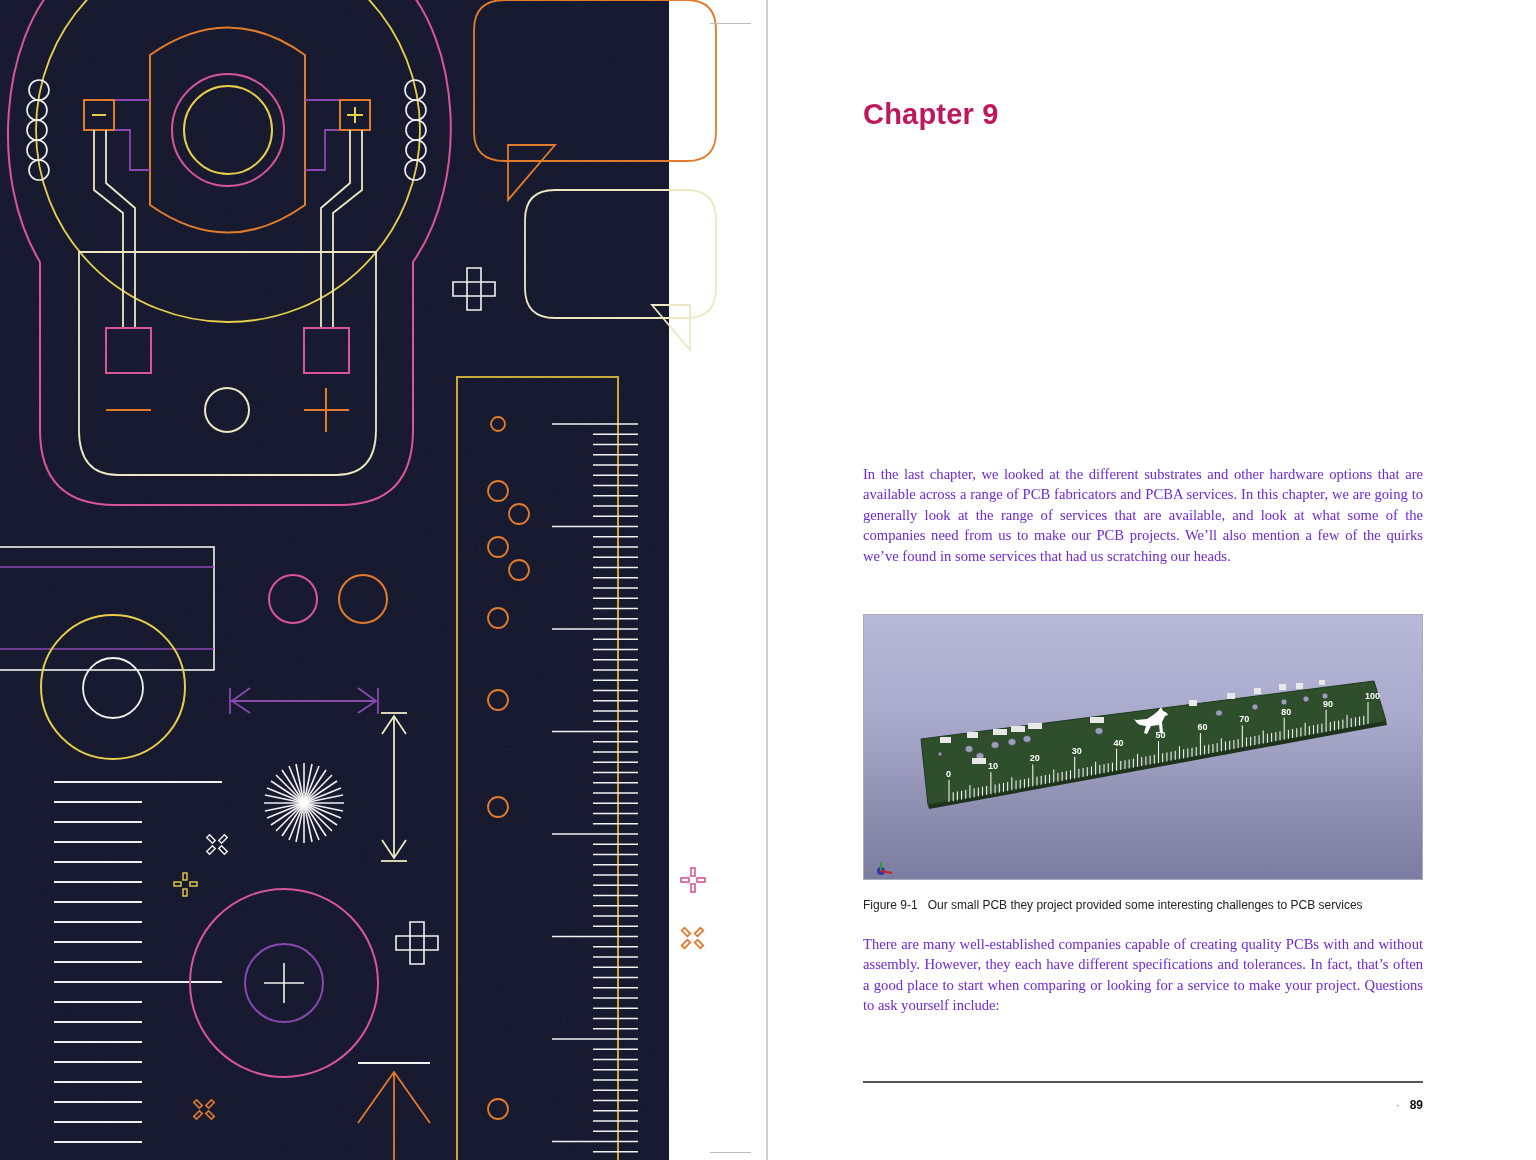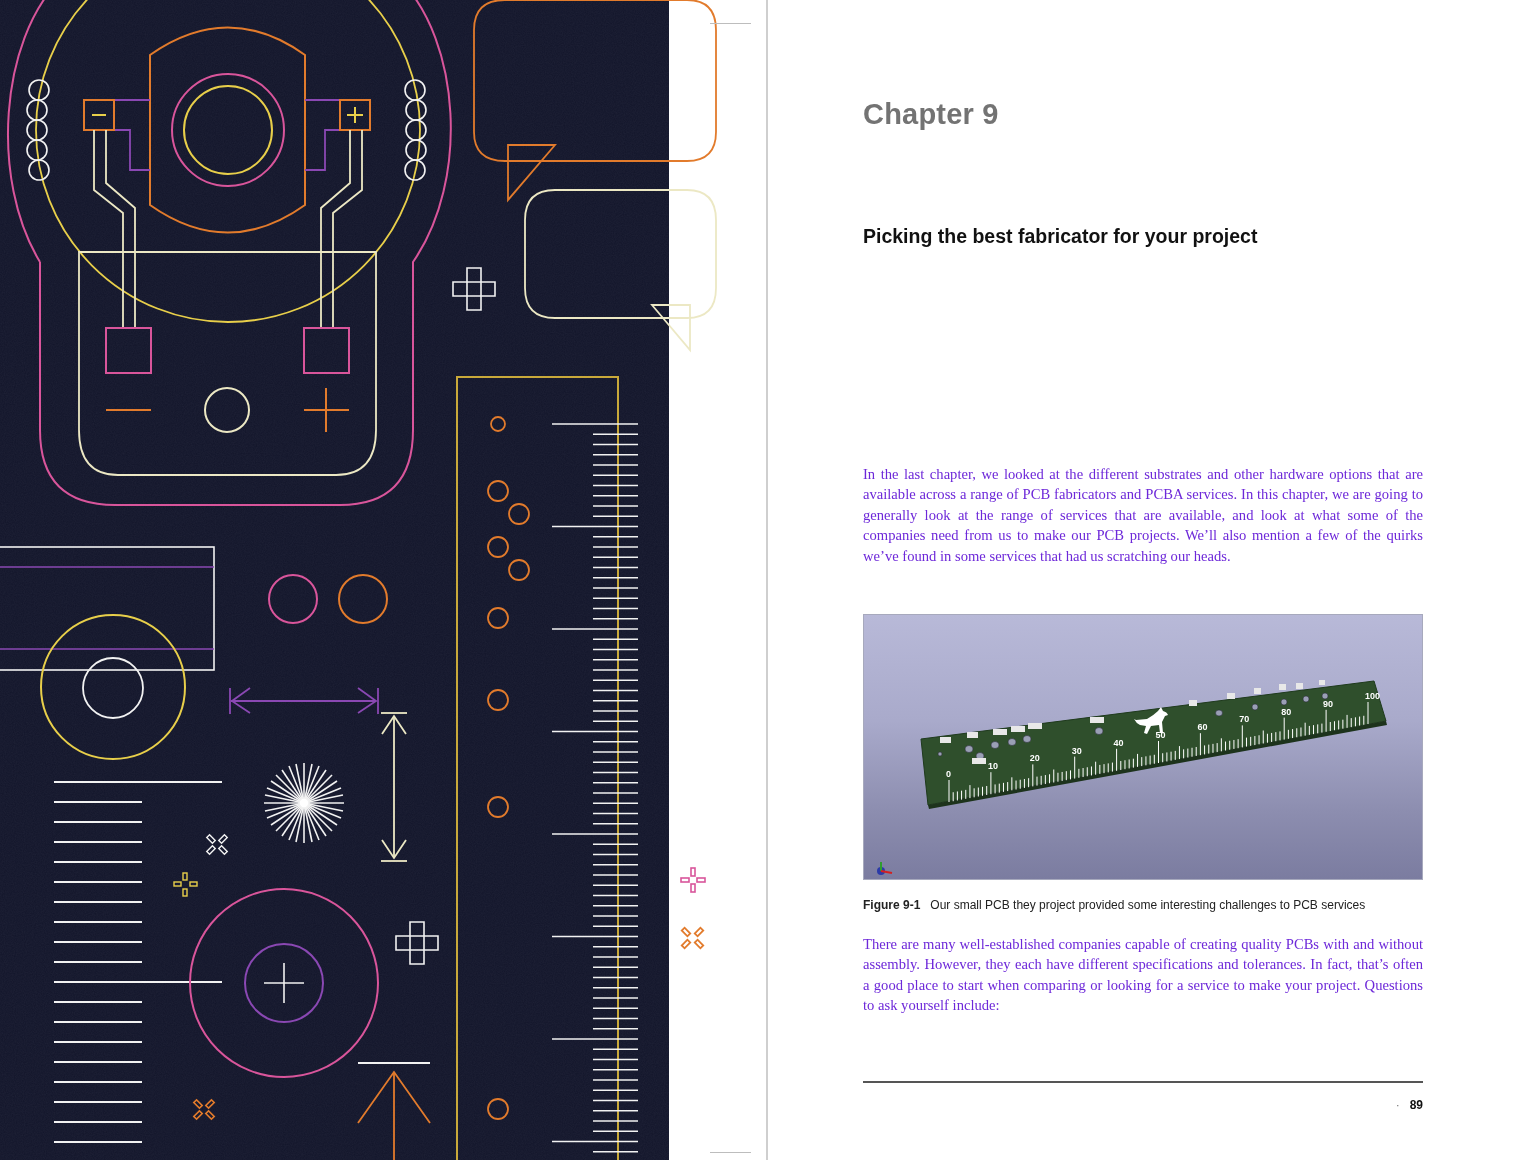--- a/index.html
+++ b/index.html
@@ -17,21 +17,21 @@
   .gutter-line {
     position: absolute; left: 766px; top: 0; width: 2px; height: 1160px; background: #cfcfcf;
   }
   .crop-mark { position: absolute; height: 1px; background: #bdbdbd; }
   .right-page {
     position: absolute; left: 768px; top: 0; width: 768px; height: 1160px;
   }
   .chapter-label {
     position: absolute; left: 95px; top: 98px;
     font-family: "Liberation Sans", sans-serif; font-weight: bold;
-    font-size: 29px; color: #737373; letter-spacing: 0.2px;
+    font-size: 29px; color: #be185d; letter-spacing: 0.2px;
   }
   .chapter-title {
     position: absolute; left: 95px; top: 160px;
     font-family: "Liberation Sans", sans-serif; font-weight: bold;
     font-size: 40px; color: #111; white-space: nowrap;
   }
   .chapter-subtitle {
     position: absolute; left: 95px; top: 225px;
     font-family: "Liberation Sans", sans-serif; font-weight: bold;
     font-size: 19.5px; color: #111; white-space: nowrap;
@@ -47,21 +47,21 @@
     position: absolute; left: 95px; top: 614px; width: 558px; height: 264px;
     border: 1px solid #a7a9bd;
     background: linear-gradient(to bottom, #b8b9d8 0%, #a9aacb 40%, #8c8daf 75%, #7b7ca0 100%);
     overflow: hidden;
   }
   .figure svg { position: absolute; left: 0; top: 0; }
   .caption {
     position: absolute; left: 95px; top: 898px; font-size: 12px; color: #222;
     white-space: nowrap; font-family: "Liberation Sans", sans-serif;
   }
-  .caption .num { font-weight: bold; margin-right: 10px; }
+  .caption .num { font-weight: normal; margin-right: 10px; }
   .footer-rule {
     position: absolute; left: 95px; top: 1081px; width: 560px; height: 2px; background: #555;
   }
   .page-num {
     position: absolute; right: 113px; top: 1098px; font-size: 12px; font-weight: bold; color: #111;
     font-family: Liberation Sans, sans-serif;
   }
   .page-num .dot { color: #777; font-weight: normal; margin-right: 10px; }
 </style>
 </head>
@@ -328,21 +328,20 @@
       <rect x="697" y="940" width="4" height="8" transform="rotate(-45 699 944)"></rect>
   </g>
 </svg>
 
 <div class="gutter-line"></div>
 <div class="crop-mark" style="left:710px; top:23px; width:41px;"></div>
 <div class="crop-mark" style="left:710px; top:1152px; width:41px;"></div>
 
 <div class="right-page">
   <div class="chapter-label">Chapter 9</div>
-  <div class="chapter-subtitle">Picking the best fabricator for your project</div>
 
   <p class="body-text p1">In the last chapter, we looked at the different substrates and other hardware options that are available across a range of PCB fabricators and PCBA services. In this chapter, we are going to generally look at the range of services that are available, and look at what some of the companies need from us to make our PCB projects. We’ll also mention a few of the quirks we’ve found in some services that had us scratching our heads.</p>
 
   <div class="figure">
     <svg width="558" height="264" viewBox="0 0 558 264">
 
       <path d="M57 124 L510 66 L522 106 L64 190 Z" fill="#2f4f2c" stroke="#1f3a1d" stroke-width="1"></path>
       <path d="M64 190 L522 106 L523 110 L65 194 Z" fill="#1d331c"></path>
       <g id="pcb-ticks" stroke="#ffffff" stroke-width="1">
           <line x1="85" x2="85" y1="187" y2="165"></line>

